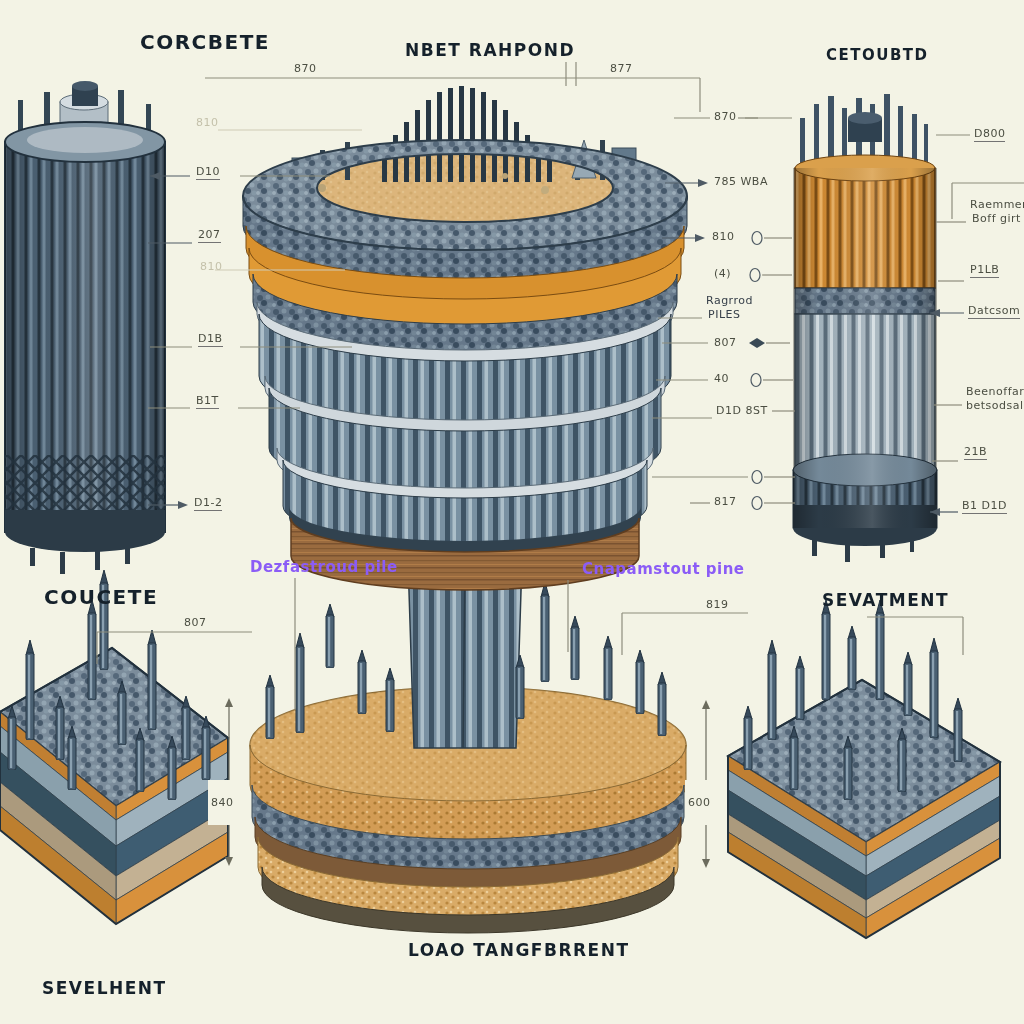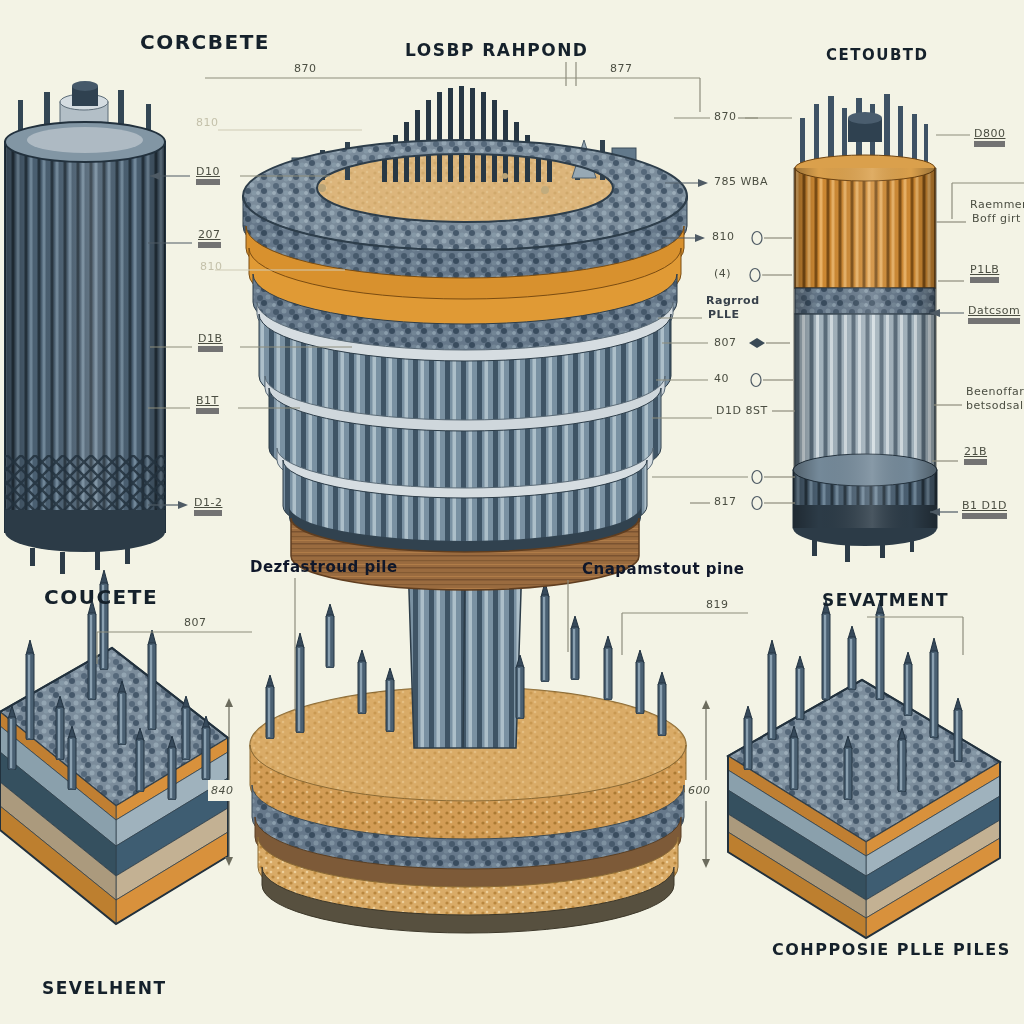--- a/index.html
+++ b/index.html
@@ -1,25 +1,25 @@
 <!DOCTYPE html>
 <html><head>
 <meta charset="utf-8">
 <style>
   html,body{margin:0;padding:0;width:1024px;height:1024px;overflow:hidden;
     background:#f3f3e5;font-family:"DejaVu Sans",sans-serif;}
   .stage{position:relative;width:1024px;height:751px;background:#f3f3e5;}
   .stage svg{position:absolute;left:0;top:0;}
   .lbl{position:absolute;font-size:11px;color:#4b4e42;letter-spacing:.5px;white-space:nowrap;}
-  .lbl.dark{color:#37404a;font-weight:700;}
+  .lbl.dark{color:#37404a;font-weight:400;}
   .lbl.faint{color:#c4c1aa;}
-  .lbl.u{border-bottom:6px solid #737373;padding-bottom:1px;text-decoration:underline;}
-  .lbl.bg{background:#f3f3e5;padding:4px 3px;font-style:italic;}
+  .lbl.u{border-bottom:1px solid #737373;padding-bottom:1px;}
+  .lbl.bg{background:#f3f3e5;padding:16px 3px;}
   .ttl{position:absolute;font-weight:700;color:#15212b;letter-spacing:1.5px;white-space:nowrap;}
-  .sub{position:absolute;font-weight:700;color:#0f172a;letter-spacing:.5px;white-space:nowrap;font-size:15px;}
+  .sub{position:absolute;font-weight:700;color:#8b5cf6;letter-spacing:.5px;white-space:nowrap;font-size:15px;}
 </style>
 </head>
 <body>
 
 <div class="stage">
 
 <svg width="1024" height="1024" viewBox="0 0 1024 1024">
 <defs>
   <pattern id="rodsD" width="13" height="20" patternUnits="userSpaceOnUse">
     <rect width="13" height="20" fill="#26343f"></rect>
@@ -350,45 +350,45 @@
   <g fill="#6b6b5d" stroke="none">
     <polygon points="229,698 225,707 233,707"></polygon>
           <polygon points="229,866 225,857 233,857"></polygon>
     <polygon points="706,700 702,709 710,709"></polygon>
           <polygon points="706,868 702,859 710,859"></polygon>
   </g>
 </g>
 </svg>
 
 <div class="ttl" style="left:140px;top:30px;font-size:20px">CORCBETE</div>
-<div class="ttl" style="left:405px;top:40px;font-size:17px">LOSBP RAHPOND</div>
+<div class="ttl" style="left:405px;top:40px;font-size:17px">NBET RAHPOND</div>
 <div class="ttl" style="left:826px;top:46px;font-size:15px">CETOUBTD</div>
 <div class="ttl" style="left:44px;top:585px;font-size:20px">COUCETE</div>
 <div class="sub" style="left:250px;top:558px">Dezfastroud pile</div>
 <div class="sub" style="left:582px;top:560px">Cnapamstout pine</div>
 <div class="ttl" style="left:822px;top:590px;font-size:17px">SEVATMENT</div>
 <div class="ttl" style="left:42px;top:978px;font-size:17px">SEVELHENT</div>
-<div class="ttl" style="left:772px;top:940px;font-size:16px">COHPPOSIE PLLE PILES</div>
+<div class="ttl" style="left:408px;top:940px;font-size:17px">LOAO TANGFBRRENT</div>
 
 <div class="lbl" style="left:294px;top:62px">870</div>
 <div class="lbl" style="left:610px;top:62px">877</div>
 <div class="lbl faint" style="left:196px;top:116px">810</div>
 <div class="lbl u" style="left:196px;top:165px">D10</div>
 <div class="lbl u" style="left:198px;top:228px">207</div>
 <div class="lbl faint" style="left:200px;top:260px">810</div>
 <div class="lbl u" style="left:198px;top:332px">D1B</div>
 <div class="lbl u" style="left:196px;top:394px">B1T</div>
 <div class="lbl u" style="left:194px;top:496px">D1-2</div>
 
 <div class="lbl" style="left:714px;top:110px">870</div>
 <div class="lbl" style="left:714px;top:175px">785 WBA</div>
 <div class="lbl" style="left:712px;top:230px">810</div>
 <div class="lbl" style="left:714px;top:267px">(4)</div>
 <div class="lbl dark" style="left:706px;top:294px">Ragrrod</div>
-<div class="lbl dark" style="left:708px;top:308px">PLLE</div>
+<div class="lbl dark" style="left:708px;top:308px">PILES</div>
 <div class="lbl" style="left:714px;top:336px">807</div>
 <div class="lbl" style="left:714px;top:372px">40</div>
 <div class="lbl" style="left:716px;top:404px">D1D 8ST</div>
 <div class="lbl" style="left:714px;top:495px">817</div>
 
 <div class="lbl u" style="left:974px;top:127px">D800</div>
 <div class="lbl" style="left:970px;top:198px">Raemmer</div>
 <div class="lbl" style="left:972px;top:212px">Boff girt</div>
 <div class="lbl u" style="left:970px;top:263px">P1LB</div>
 <div class="lbl u" style="left:968px;top:304px">Datcsom</div>

